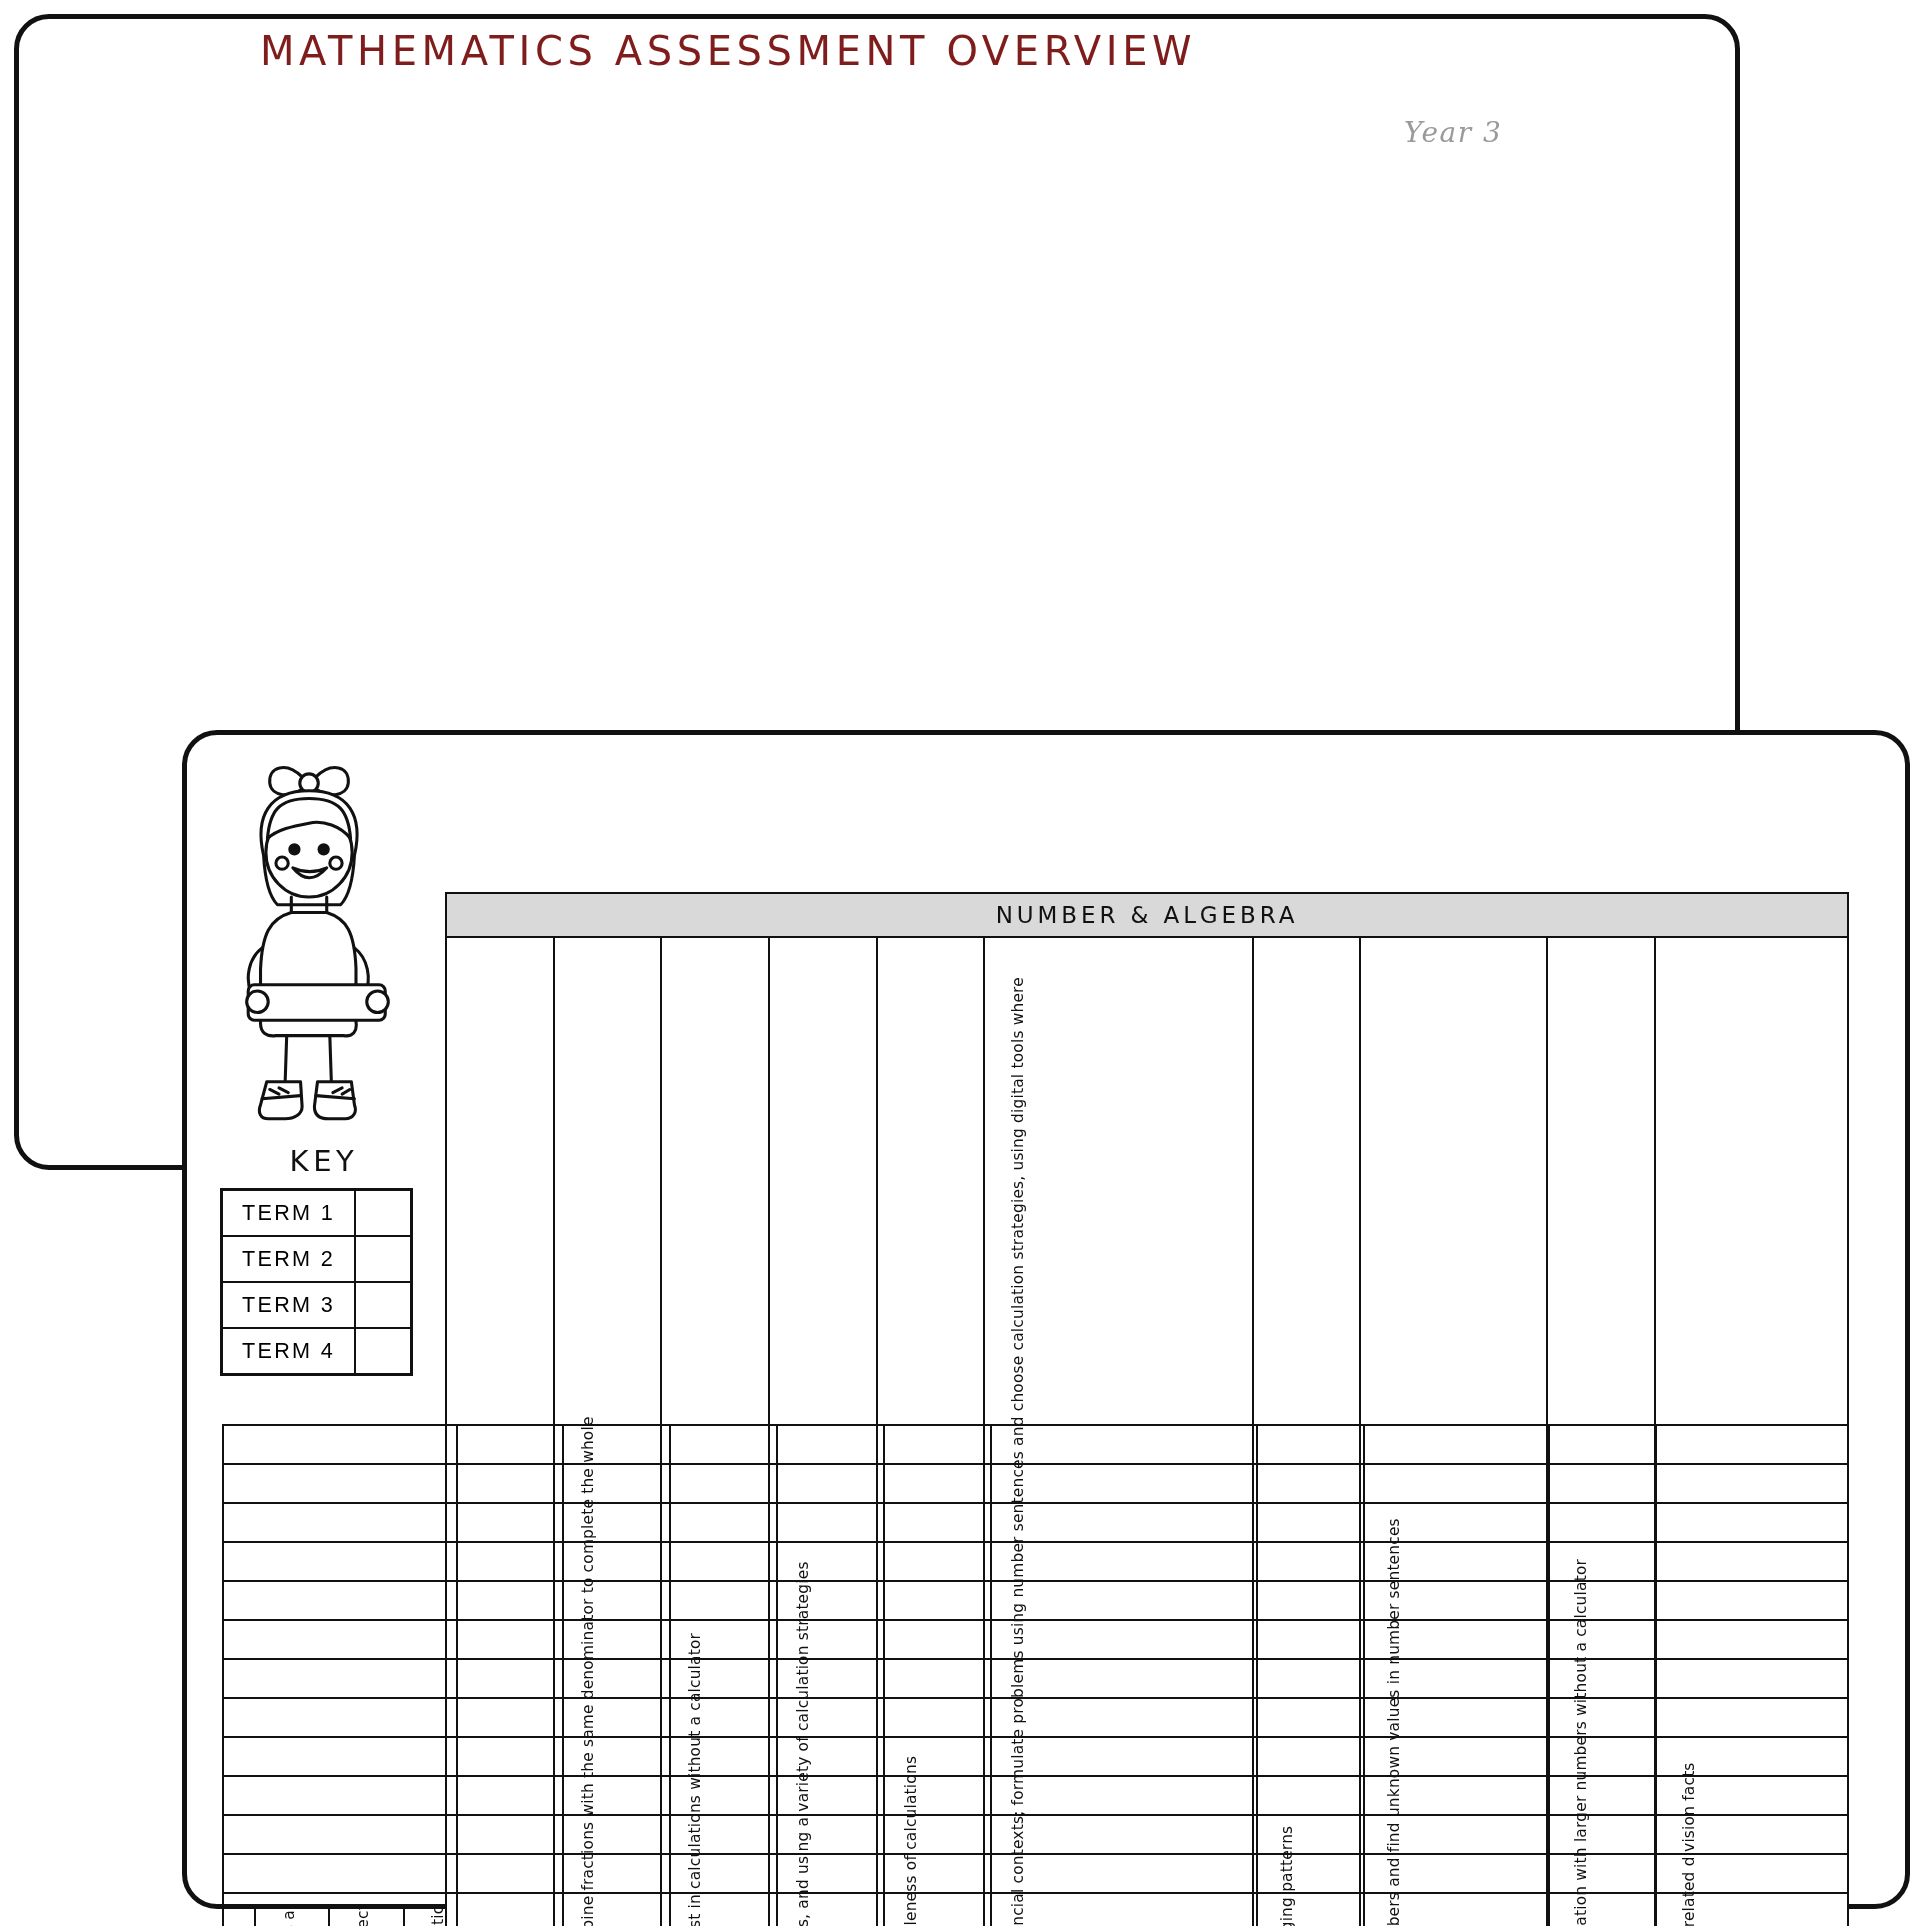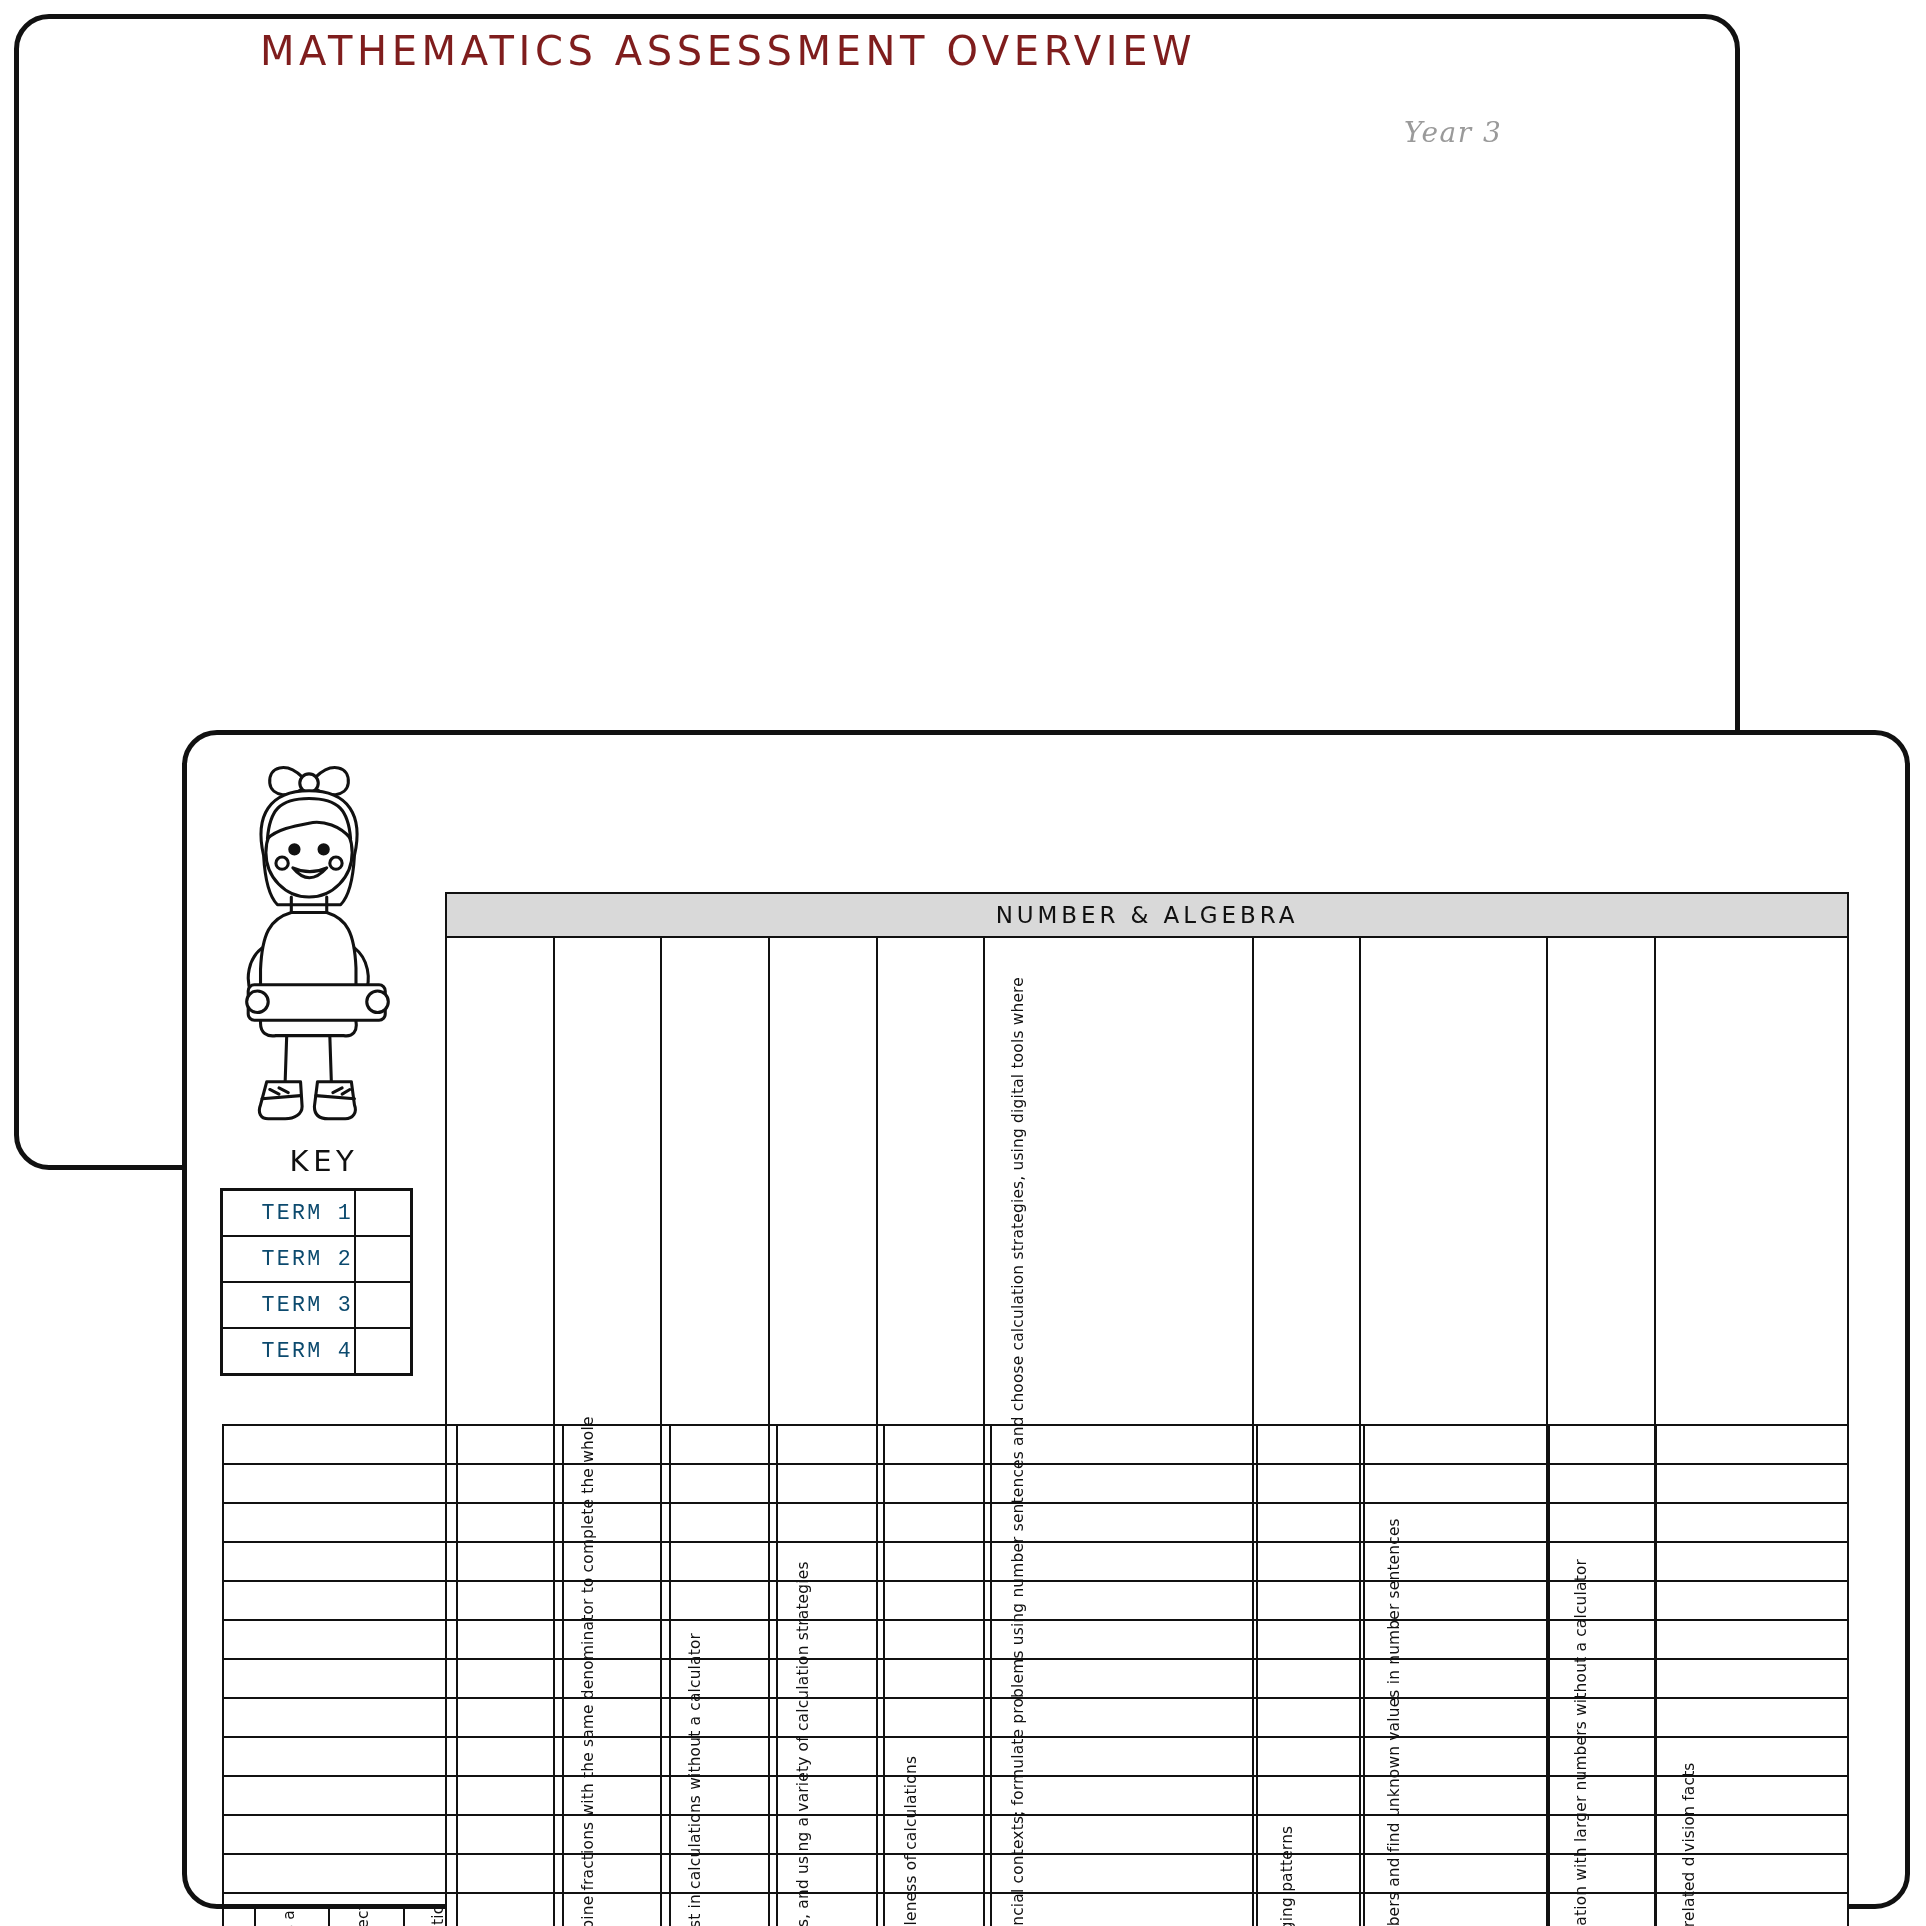--- a/index.html
+++ b/index.html
@@ -80,23 +80,23 @@
   }
   .key-table {
     border-collapse: collapse;
     border: 3.1px solid #111;
   }
   .key-table td {
     border: 2.3px solid #111;
     height: 42px;
     font-size: 21.6px;
     letter-spacing: 2.3px;
-    text-align: right;
-    color: #0c4a6e;
-    font-family: Liberation Mono, monospace;
+    text-align: center;
+    color: #000000;
+    font-family: Liberation Sans, sans-serif;
   }
   .key-table td.key-name { width: 129px; }
   .key-table td.key-swatch { width: 52px; }
 
   
   .blank-grid {
     position: absolute;
     border: 3.1px solid #111;
     box-sizing: border-box;
   }

